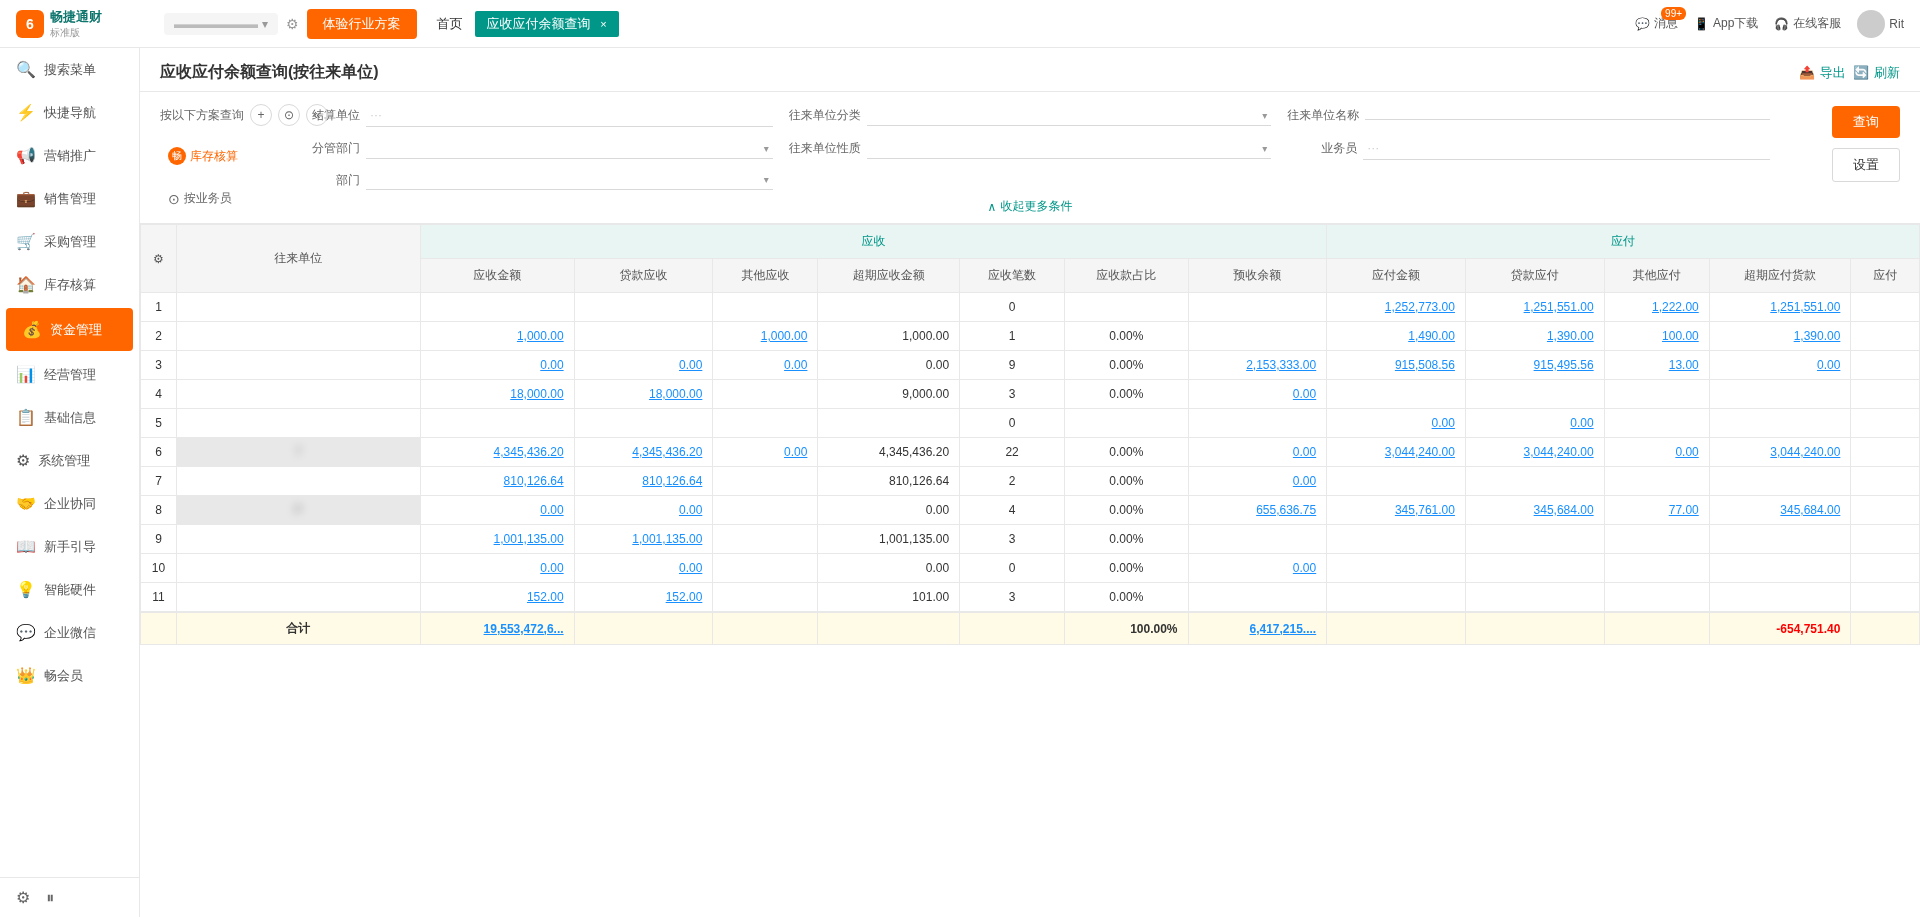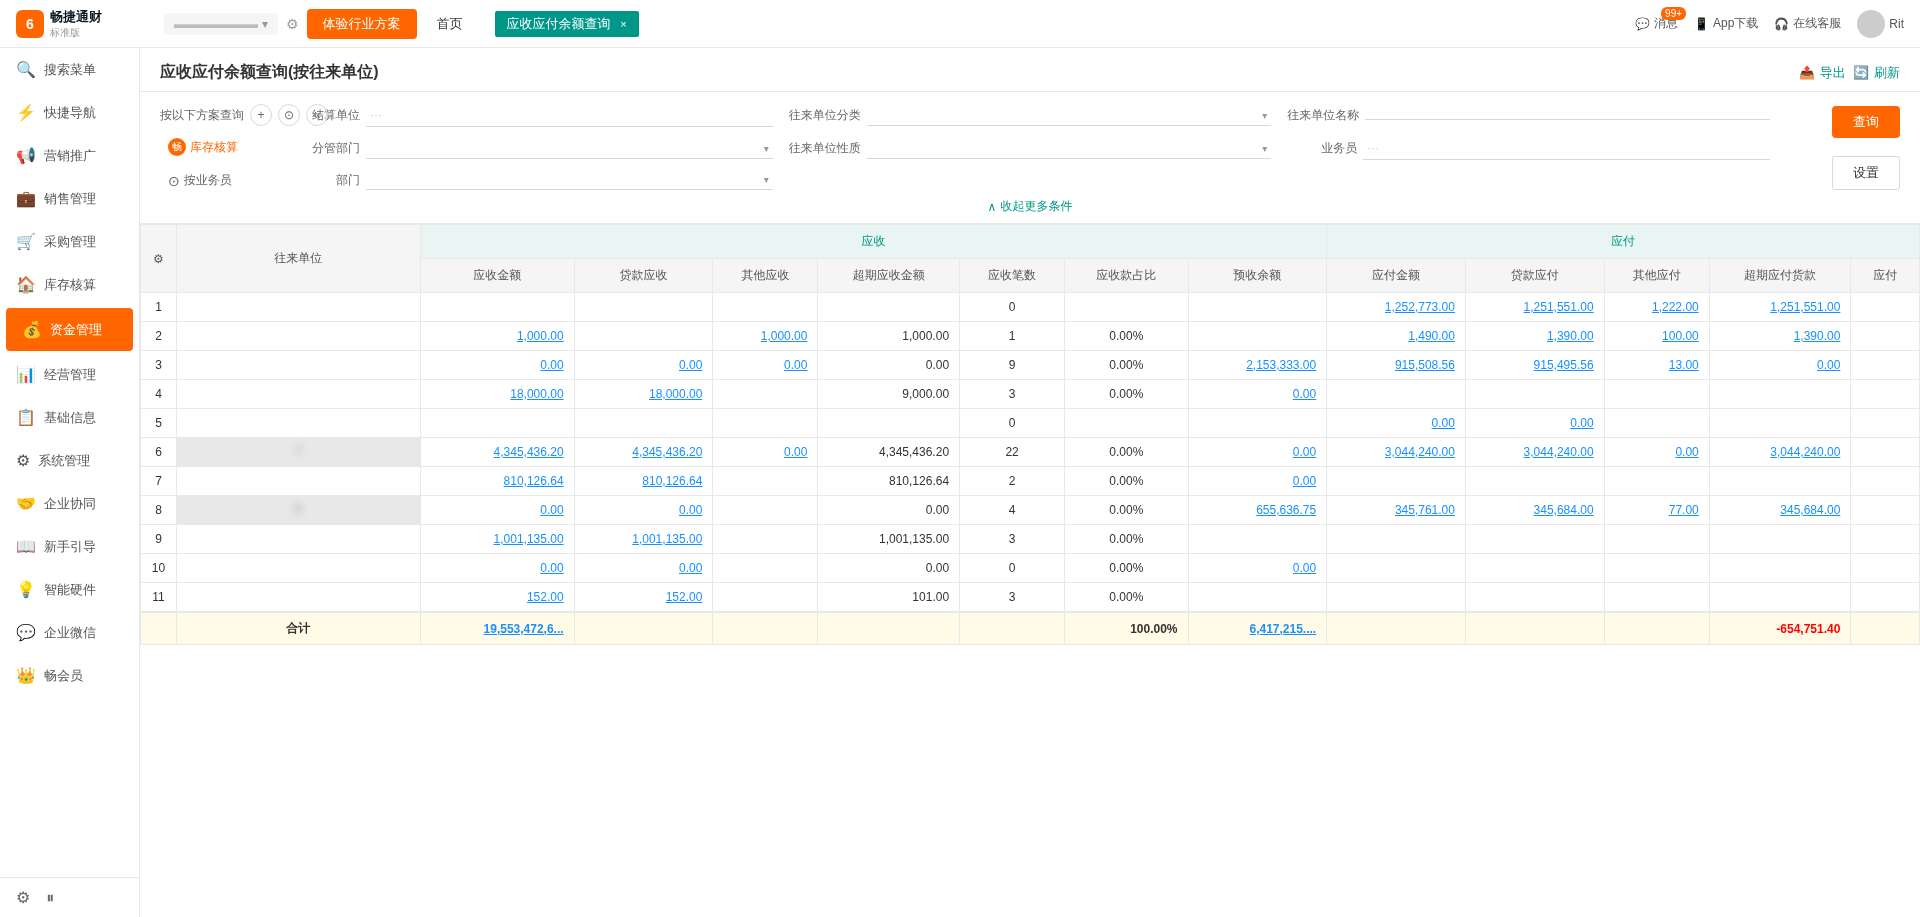--- a/index.html
+++ b/index.html
@@ -27,21 +27,21 @@
       width: 28px; height: 28px;
       background: #f60;
       border-radius: 6px;
       display: flex; align-items: center; justify-content: center;
       color: #fff; font-weight: bold; font-size: 14px;
     }
     .top-nav-tabs {
       display: flex;
       align-items: center;
       flex: 1;
-      gap: 20px;
+      gap: 0;
       margin-left: 8px;
     }
     .top-nav-tab {
       padding: 4px 12px;
       border-radius: 2px;
       cursor: pointer;
       font-size: 13px;
     }
     .top-nav-tab.active {
       background: #009688;
@@ -287,21 +287,21 @@
   </style>
 </head>
 <body>
 
 <div class="top-bar">
   <div class="logo-area">
     <div class="logo-icon">
         <span>6</span>
       </div>
     <div>
-      <div style="font-size:13px;font-weight:bold;color:#0f172a;font-family:Liberation Serif, serif;">畅捷通财</div>
+      <div style="font-size:13px;font-weight:bold;color:#0f766e;font-family:Liberation Serif, serif;">畅捷通财</div>
       <div style="font-size:10px;color:#999;">标准版</div>
     </div>
   </div>
 
   <div style="display:flex;align-items:center;gap:8px;margin-left:8px;">
     <div class="breadcrumb-area">
       <span style="color:#bbb;">▬▬▬▬▬▬▬</span>
       <span style="color:#999;">▾</span>
     </div>
     <span class="gear-icon">⚙</span>
@@ -417,21 +417,21 @@
       </div>
       <div class="header-action-btn">
         <span>🔄</span>
         <span>刷新</span>
       </div>
     </div>
   </div>
 
   <div class="filter-and-actions">
 
-    <div style="position:absolute;left:20px;top:12px;display:flex;flex-direction:column;gap:8px;">
+    <div style="position:absolute;left:20px;top:12px;display:flex;flex-direction:column;gap:17px;">
       <div style="display:flex;align-items:center;gap:6px;">
         <span style="font-size:12px;color:#666;">按以下方案查询</span>
         <div class="filter-icon-btn">+</div>
         <div class="filter-icon-btn">⊙</div>
         <div class="filter-icon-btn">«</div>
       </div>
       <div class="scheme-item">
         <div class="scheme-icon">畅</div>
         <span>库存核算</span>
       </div>
@@ -486,21 +486,21 @@
 
       <div class="filter-item">
         <span class="filter-item-label">部门</span>
         <div class="filter-item-input">
           <span></span>
           <span class="chevron-down">▾</span>
         </div>
       </div>
     </div>
 
-    <div style="position:absolute;right:20px;top:14px;display:flex;flex-direction:column;gap:18px;">
+    <div style="position:absolute;right:20px;top:14px;display:flex;flex-direction:column;gap:10px;">
       <button class="query-btn">查询</button>
       <button class="setting-btn">设置</button>
     </div>
 
     <div class="collapse-more">
       <span>∧</span>
       <span>收起更多条件</span>
     </div>
   </div>
 

